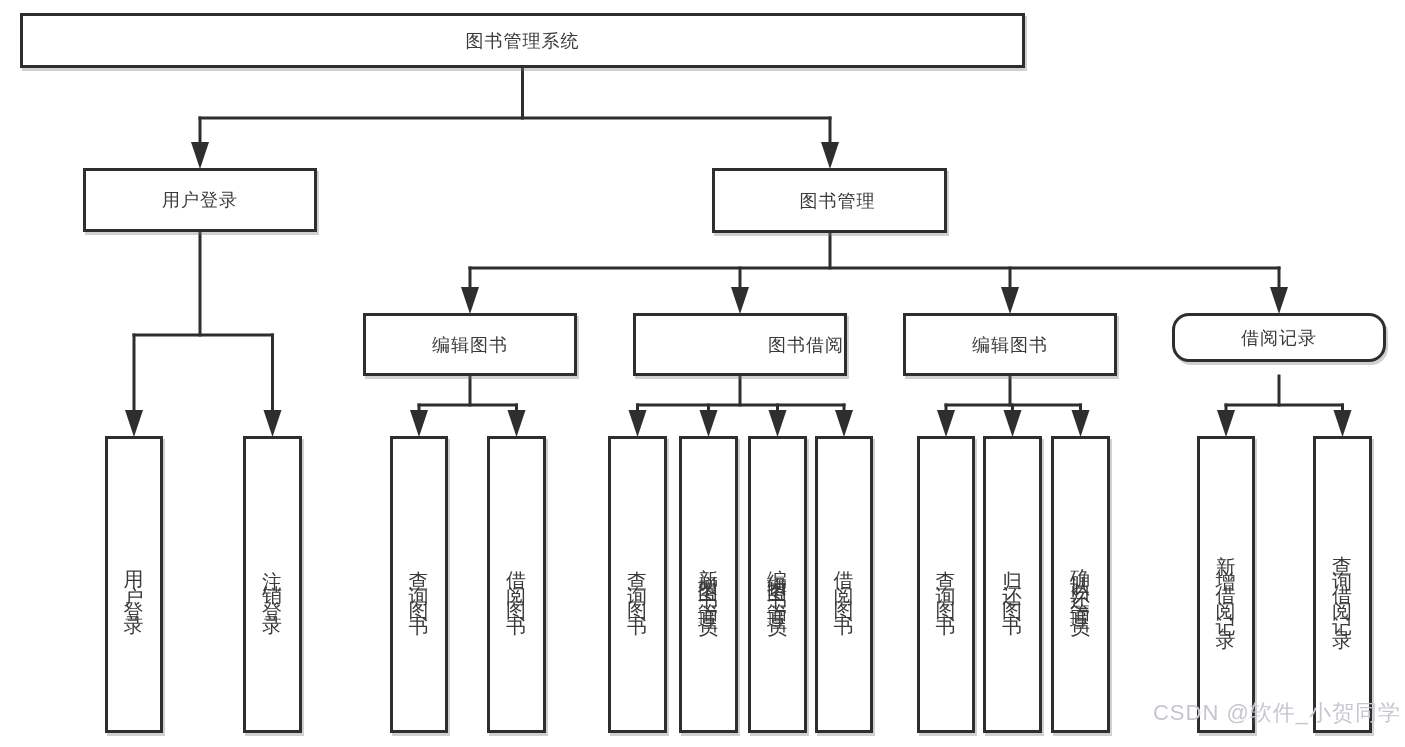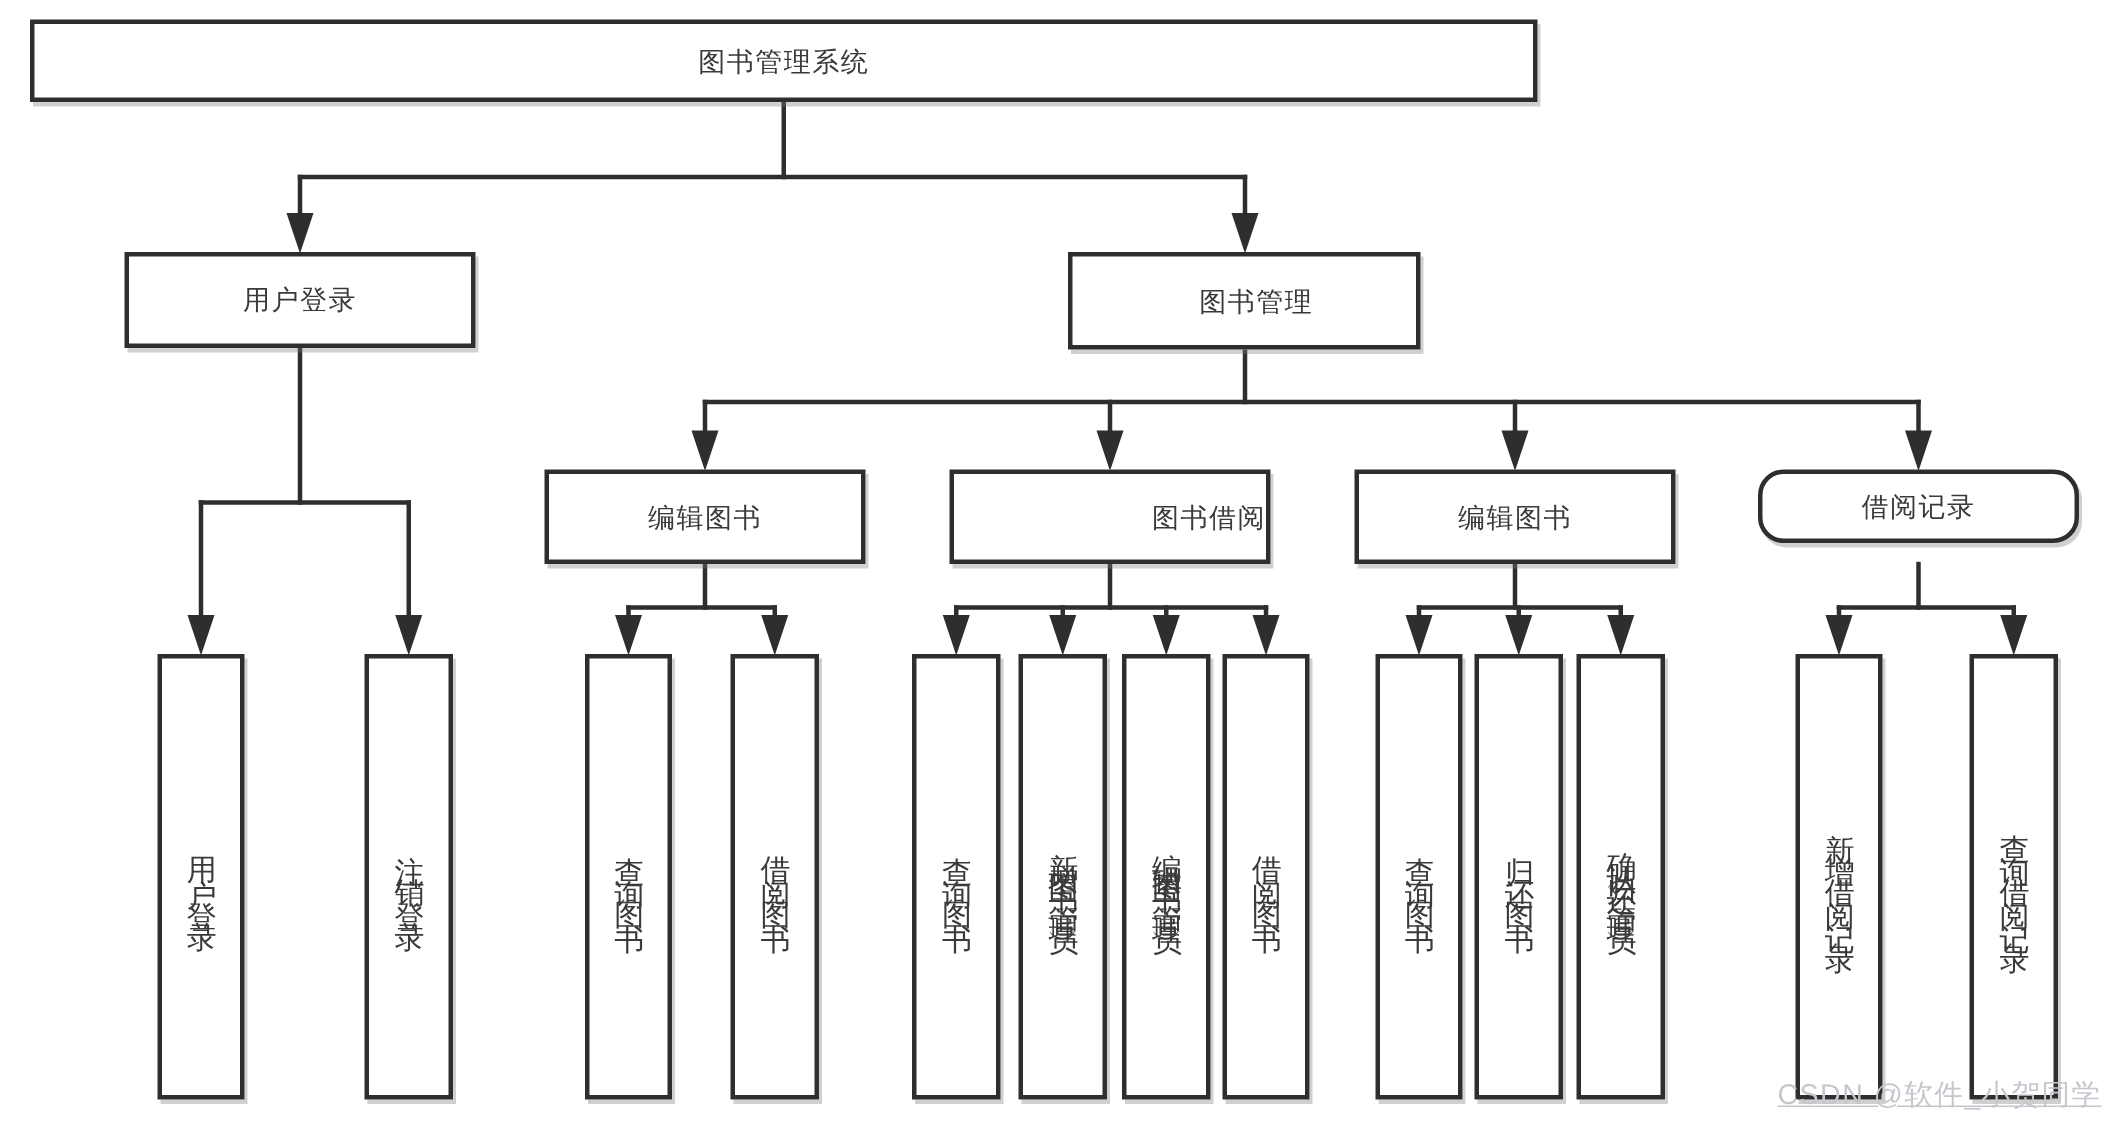--- a/index.html
+++ b/index.html
@@ -43,26 +43,25 @@
     writing-mode: vertical-rl;
     text-orientation: mixed;
     letter-spacing: 15px;
     line-height: 1;
     white-space: nowrap;
   }
   .vtext.dense { letter-spacing: 7px; }
   .watermark {
     position: absolute;
     right: 4px;
-    bottom: 4px;
-    font-size: 19px;
+    bottom: 19px;
+    font-size: 22px;
     color: var(--watermark);
     letter-spacing: 1px;
     pointer-events: none;
-    text-decoration: underline;
   }
 </style>
 </head>
 <body>
 
 <div class="canvas">
 
   <svg class="connectors" viewBox="0 0 1405 747" xmlns="http://www.w3.org/2000/svg">
 
     <g>

